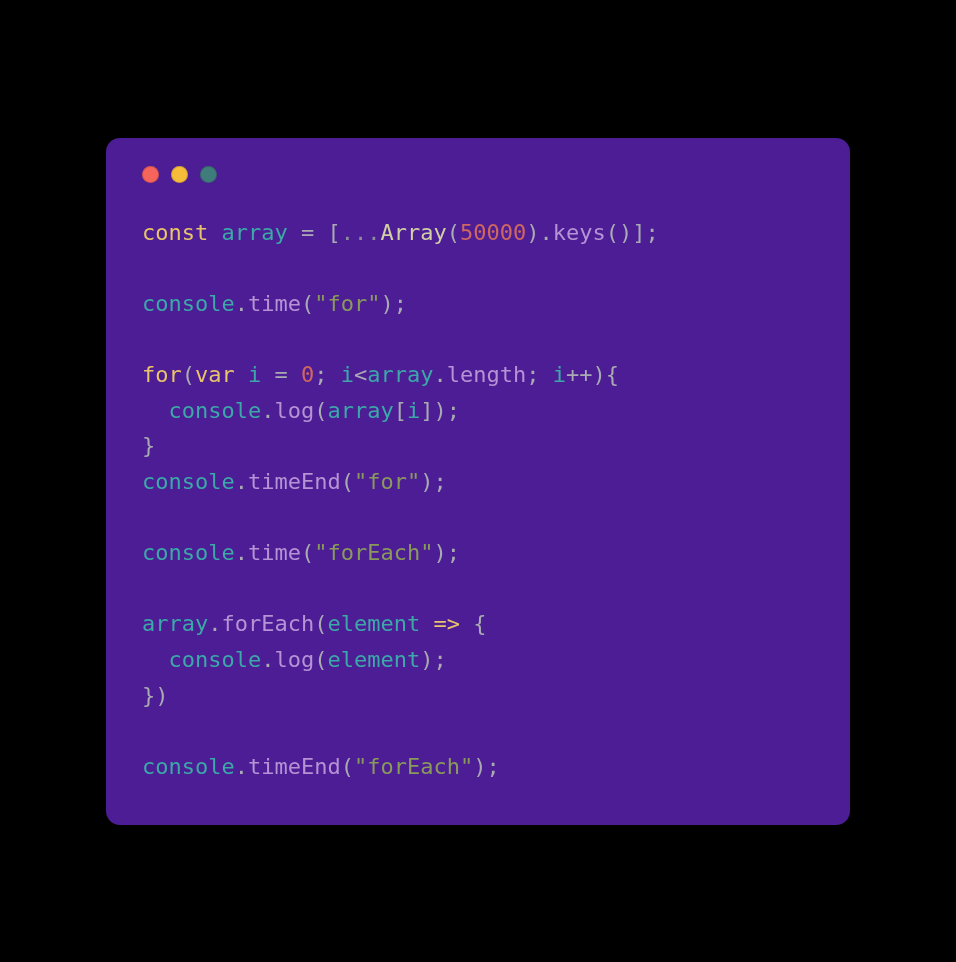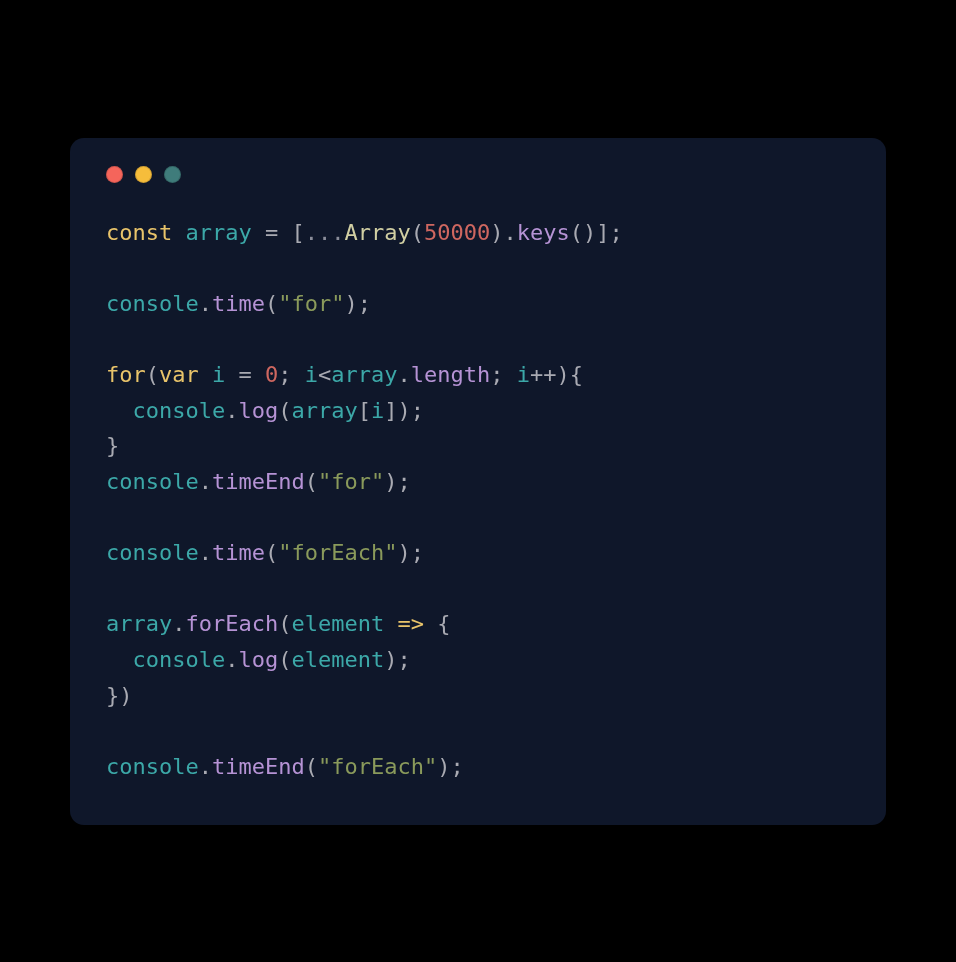--- a/index.html
+++ b/index.html
@@ -6,23 +6,23 @@
     body {
       background: #000;
       width: 956px;
       height: 962px;
       display: flex;
       align-items: center;
       justify-content: center;
       font-family: "SF Mono", Menlo, Monaco, Consolas, monospace;
     }
     .window {
-      background: #0f172a;
+      background: #4c1d95;
       border-radius: 14px;
-      width: 816px;
+      width: 744px;
       padding: 28px 16px 40px 36px;
       box-shadow: 0 20px 60px rgba(0,0,0,0.6);
     }
     .titlebar {
       display: flex;
       gap: 12px;
       margin-bottom: 32px;
     }
     .dot {
       width: 17px;

